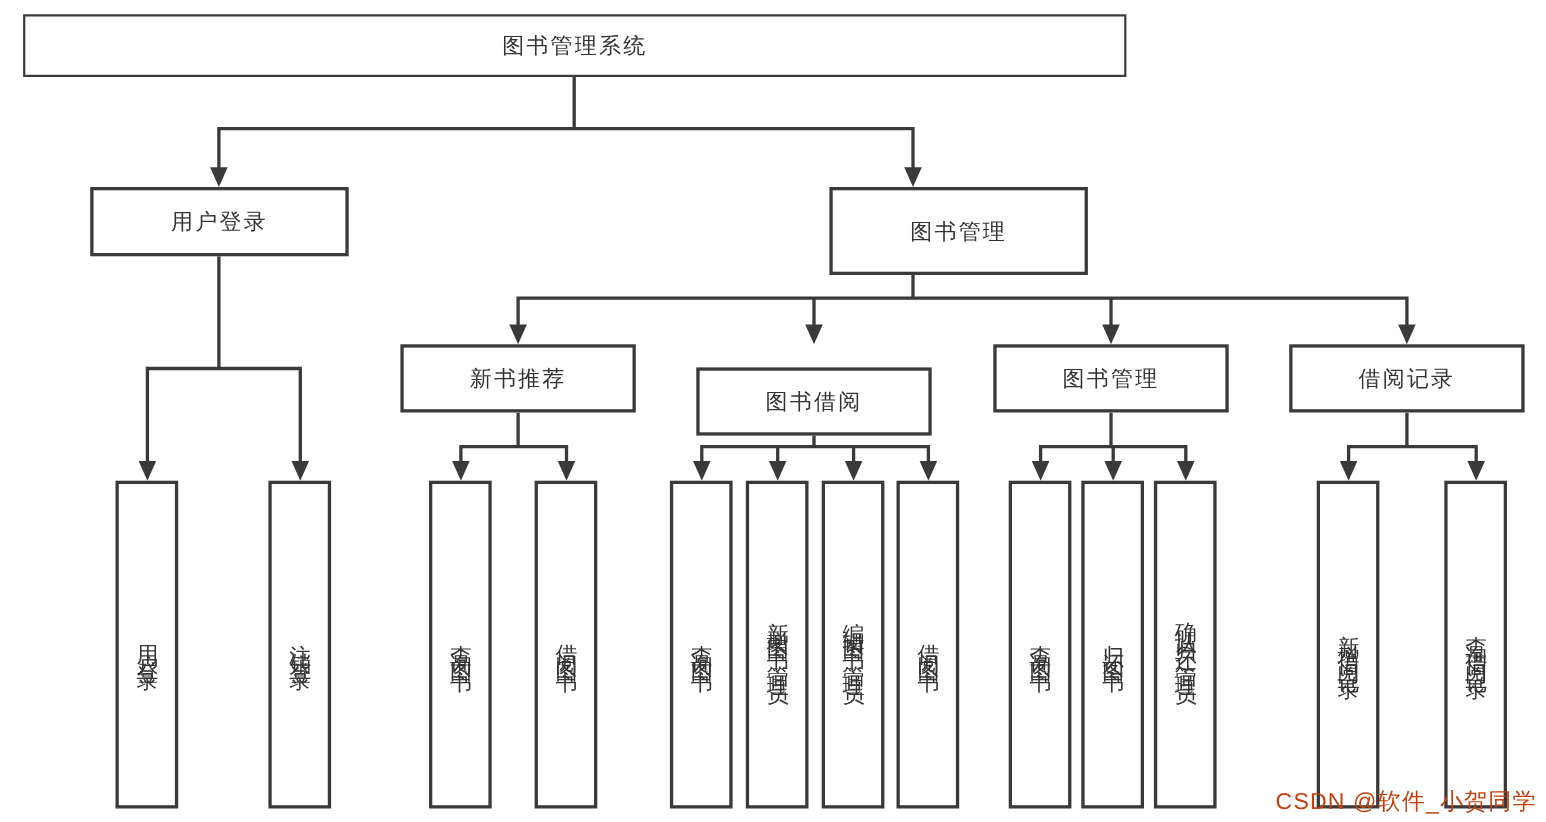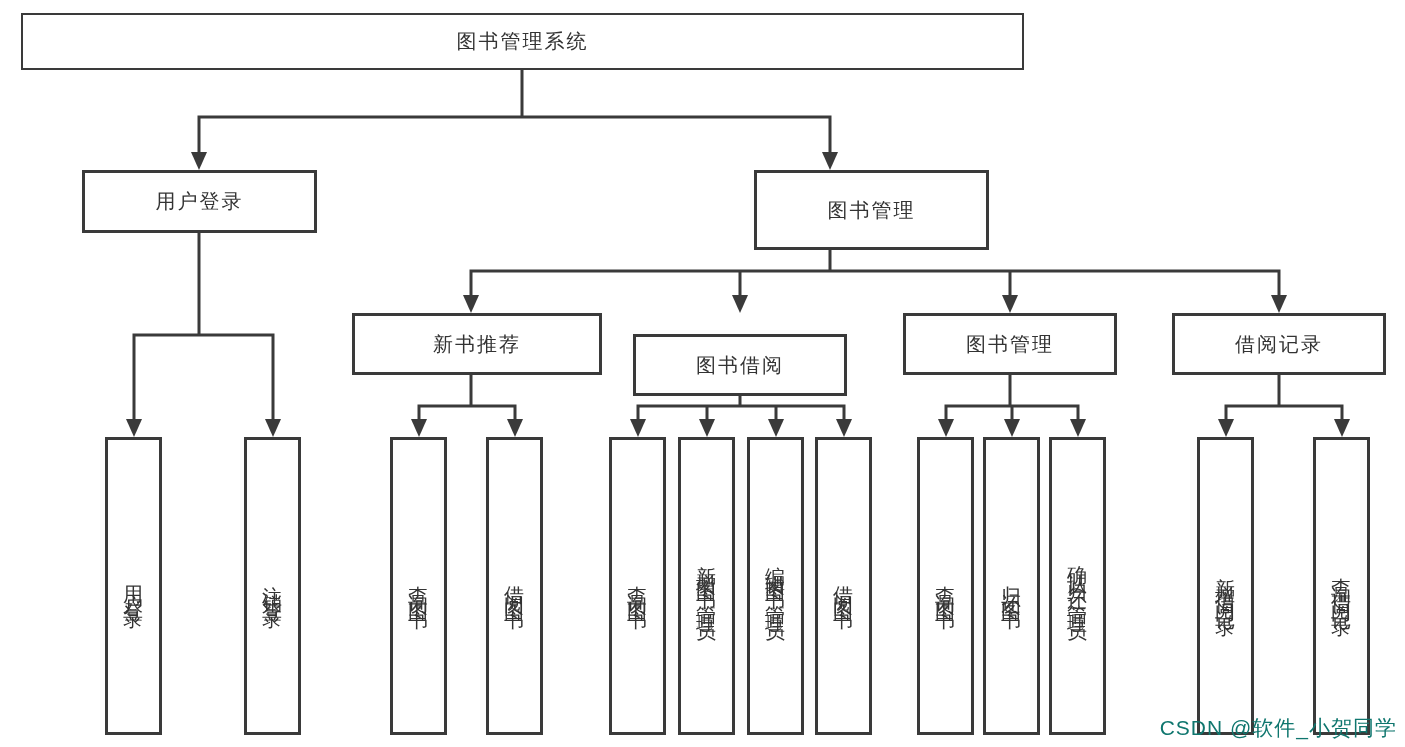--- a/index.html
+++ b/index.html
@@ -42,31 +42,31 @@
     writing-mode: vertical-rl;
     letter-spacing: 8px;
     line-height: 1;
   }
   .watermark {
     position: absolute;
     right: 8px;
     top: 714px;
     z-index: 2;
     font-size: 21px;
-    color: #0f766e;
+    color: #c2410c;
     letter-spacing: 1px;
     white-space: nowrap;
   }
   
   #box-root   { left: 21px;  top: 13px;  width: 1003px; height: 57px; }
   
   #box-login  { left: 82px;  top: 170px; width: 235px;  height: 63px; }
   #box-mgmt   { left: 754px; top: 170px; width: 235px;  height: 80px; }
   
-  #box-newrec { left: 352px; top: 313px; width: 250px;  height: 62px; }
+  #box-newrec { left: 364px; top: 313px; width: 214px;  height: 62px; }
   #box-borrow { left: 633px; top: 313px; width: 214px;  height: 62px; margin-top: 21px; }
   #box-current{ left: 903px; top: 313px; width: 214px;  height: 62px; }
   #box-record { left: 1172px;top: 313px; width: 214px;  height: 62px; }
   
   .leaf { top: 437px; width: 57px; height: 298px; }
   #leaf-a1 { left: 105px; }
   #leaf-a2 { left: 244px; }
   #leaf-b1 { left: 390px; }
   #leaf-b2 { left: 486px; }
   #leaf-c1 { left: 609px; }

